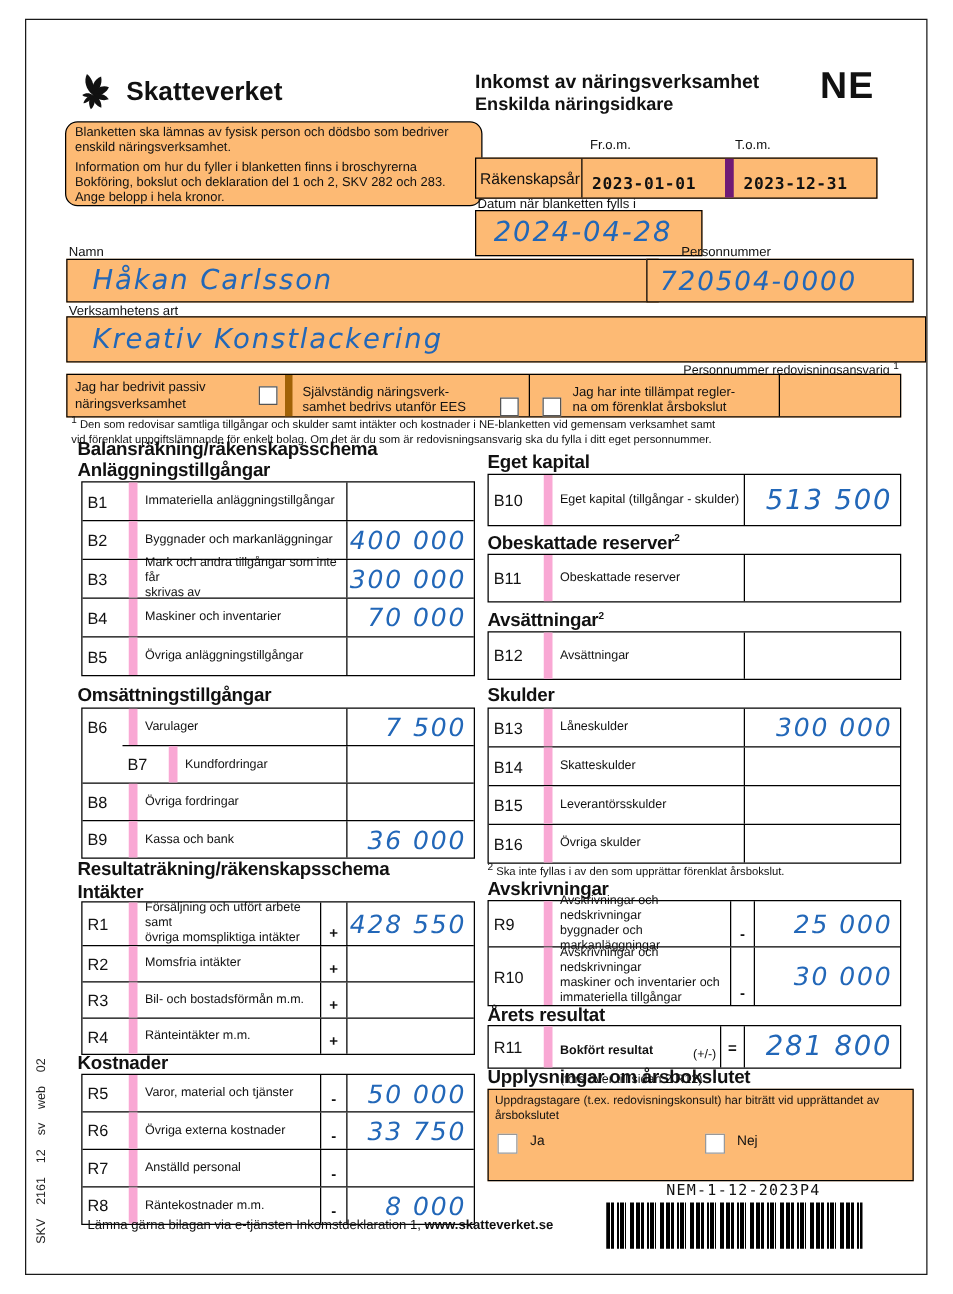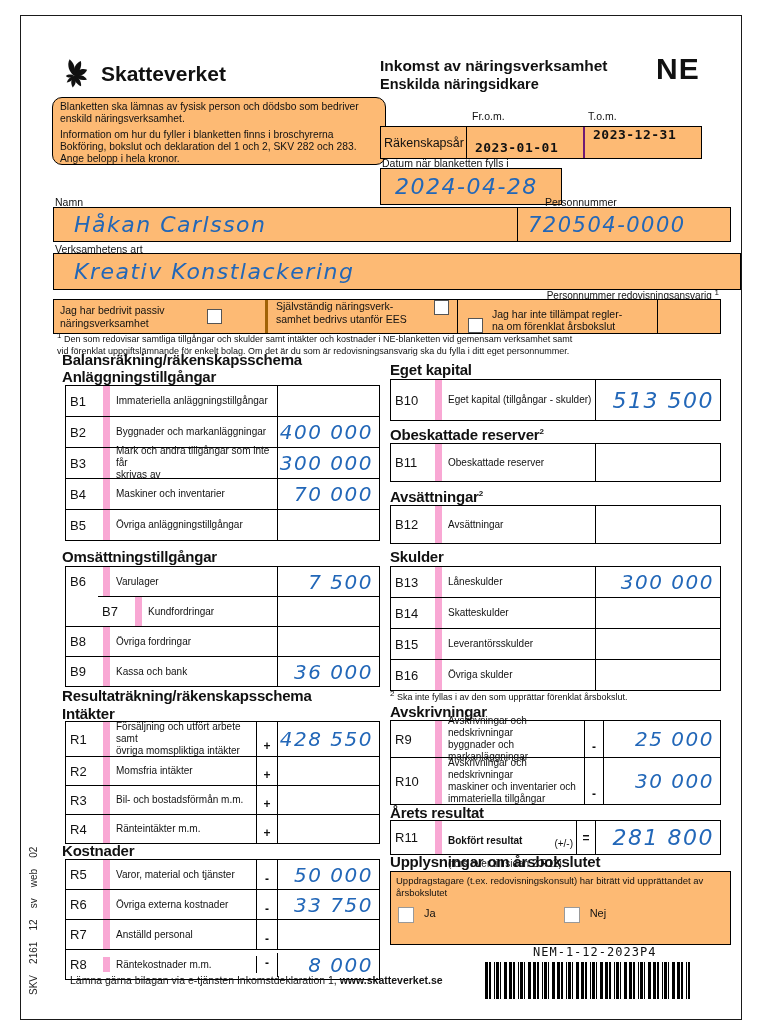--- a/index.html
+++ b/index.html
@@ -76,21 +76,21 @@
   <div class="abs" style="left:380px;top:76px;font-weight:bold;font-size:14.5px;">Enskilda näringsidkare</div>
   <div class="abs" style="left:656px;top:52px;font-weight:bold;font-size:30px;letter-spacing:1px;">NE</div>
 
   <div class="abs lbl" style="left:472px;top:110px;">Fr.o.m.</div>
   <div class="abs lbl" style="left:588px;top:110px;">T.o.m.</div>
   <div class="box" style="left:380px;top:126px;width:320px;height:31px;display:flex;">
     <div style="width:88px;display:flex;align-items:center;padding-left:3px;font-size:12.5px;">Räkenskapsår</div>
     <div style="width:116px;border-left:1px solid #000;display:flex;align-items:flex-end;padding:0 0 3px 8px;">
       <span class="mono" style="font-size:13px;letter-spacing:0.5px;">2023-01-01</span>
     </div>
-    <div style="width:116px;border-left:2px solid #701a75;display:flex;align-items:flex-start;padding:0 0 3px 8px;">
+    <div style="width:116px;border-left:7px solid #701a75;display:flex;align-items:flex-end;padding:0 0 3px 8px;">
       <span class="mono" style="font-size:13px;letter-spacing:0.5px;">2023-12-31</span>
     </div>
   </div>
 
   <div class="abs lbl" style="left:382px;top:157px;">Datum när blanketten fylls i</div>
   <div class="box" style="left:380px;top:168px;width:166px;height:35px;display:flex;align-items:center;padding-left:14px;">
     <span class="hw" style="font-size:22px;">2024-04-28</span>
   </div>
 
   <div class="abs lbl" style="left:55px;top:196px;">Namn</div>
@@ -110,21 +110,21 @@
   <div class="abs" style="left:420px;top:288px;width:299px;text-align:right;font-size:10px;">
     <span>Personnummer redovisningsansvarig</span> <sup>1</sup>
   </div>
 
   <div class="box" style="left:53px;top:299px;width:666px;height:33px;display:flex;">
     <div style="width:162px;display:flex;align-items:center;padding:0 6px;">
       <span class="lbl pre" style="flex:1;line-height:1.2;">Jag har bedrivit passiv
 näringsverksamhet</span>
       <span class="cb"></span>
     </div>
-    <div style="width:173px;border-left:3px solid #a16207;display:flex;align-items:flex-start;padding:0 8px;margin-left:37px;">
+    <div style="width:173px;border-left:6px solid #a16207;display:flex;align-items:flex-end;padding:0 8px;">
       <span class="lbl pre" style="flex:1;line-height:1.2;">Självständig näringsverk-
 samhet bedrivs utanför EES</span>
       <span class="cb"></span>
     </div>
     <div style="width:187px;border-left:1px solid #000;display:flex;align-items:flex-end;padding:0 6px;">
       <span class="cb" style="margin:0 9px 0 4px;"></span>
       <span class="lbl pre" style="flex:1;line-height:1.2;">Jag har inte tillämpat regler-
 na om förenklat årsbokslut</span>
     </div>
     <div style="flex:1;border-left:1px solid #000;"></div>
@@ -292,21 +292,21 @@
       <div class="tc-desc">Övriga externa kostnader</div>
       <div class="tc-op">-</div>
       <div class="tc-val hw">33 750</div>
     </div>
     <div class="tr" style="height:29px;">
       <div class="tc-code">R7</div>
       <div class="tc-desc">Anställd personal</div>
       <div class="tc-op">-</div>
       <div class="tc-val hw"></div>
     </div>
-    <div class="tr" style="height:29px;align-items:center;">
+    <div class="tr" style="height:29px;">
       <div class="tc-code">R8</div>
       <div class="tc-desc">Räntekostnader m.m.</div>
       <div class="tc-op">-</div>
       <div class="tc-val hw">8 000</div>
     </div>
   </div>
 
   <div class="abs h" style="left:390px;top:703px;">Avskrivningar</div>
   <div class="tbl t-right" style="top:720px;">
     <div class="tr" style="height:36px;">

